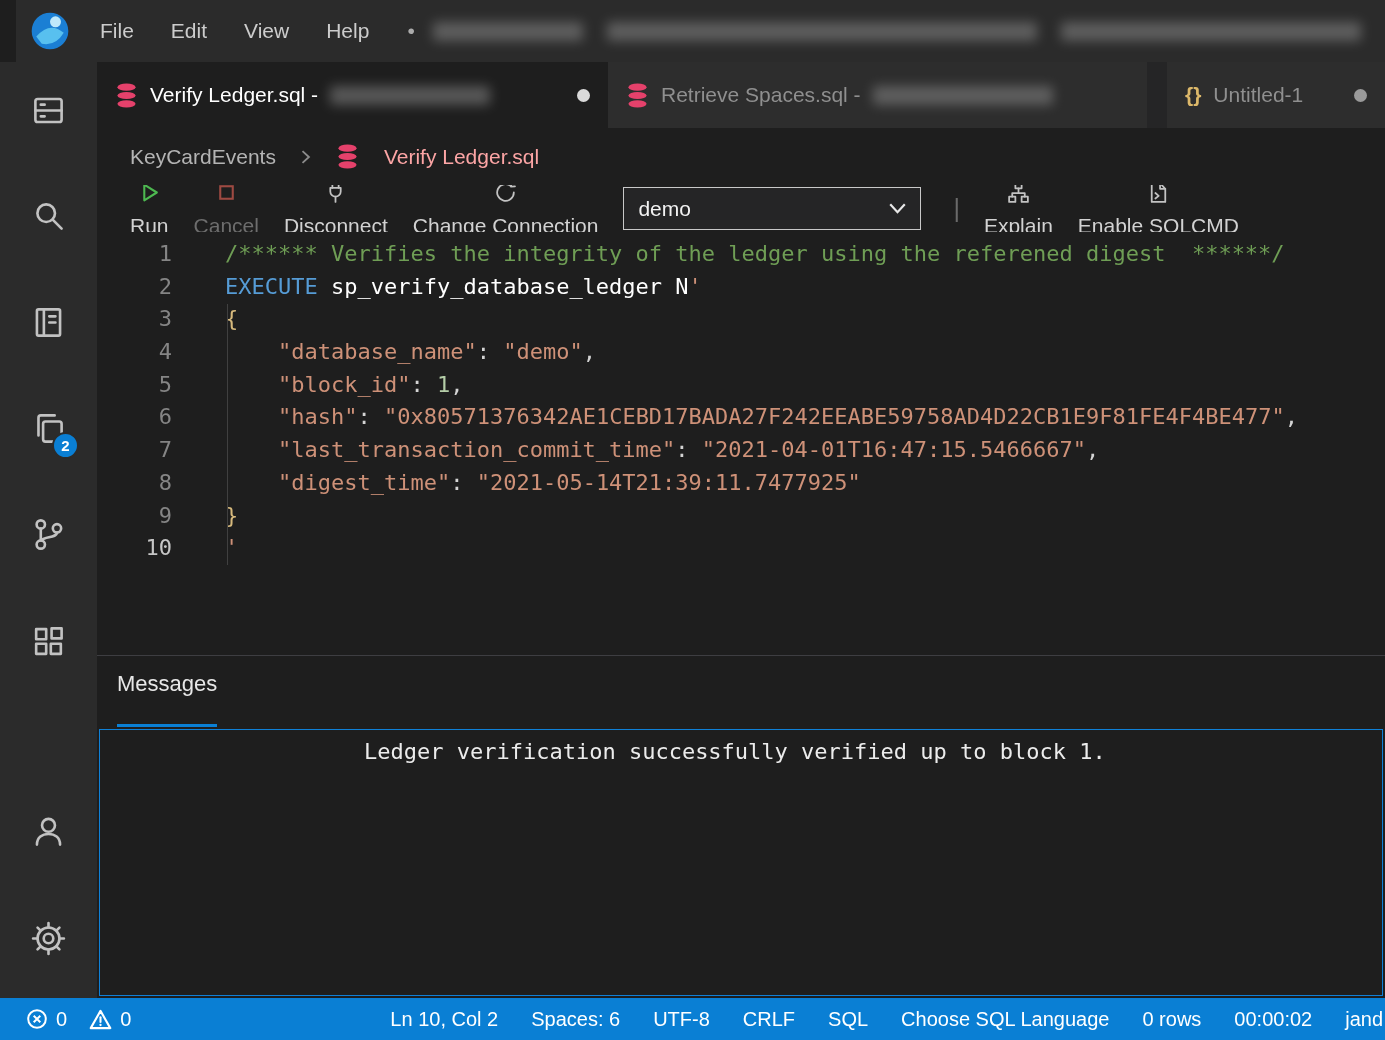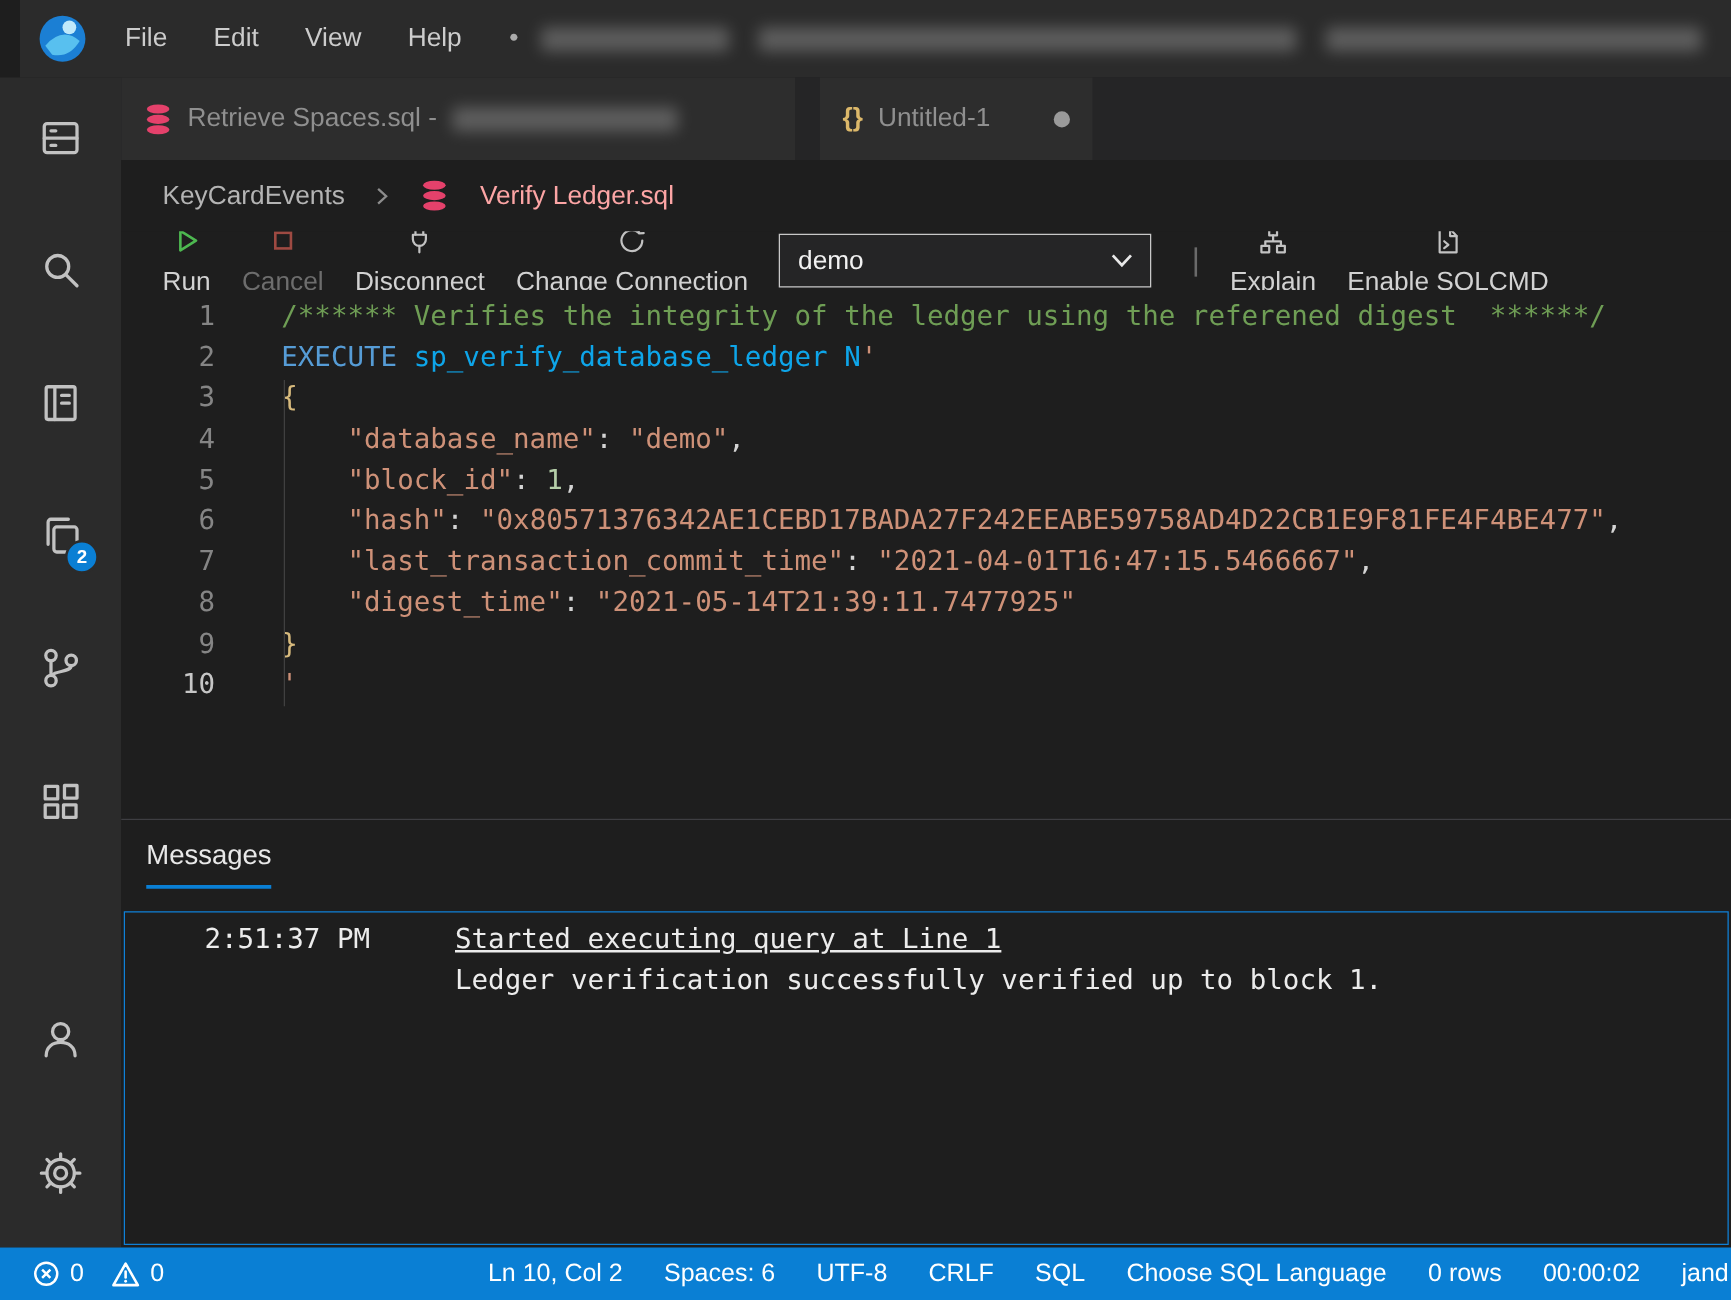--- a/index.html
+++ b/index.html
@@ -66,31 +66,31 @@
   
   .editor{height:423px;position:relative;font-family:"DejaVu Sans Mono",monospace;
     font-size:22px;line-height:32.7px;padding-top:6px;flex-shrink:0;overflow:hidden;
     background:#1e1e1e;}
   .code-line{display:flex;height:32.7px;}
   .gutter{width:75px;text-align:right;color:#858585;flex-shrink:0;}
   .code-line:last-child .gutter{color:#c6c6c6;}
   .code{margin-left:53px;white-space:pre;color:#d4d4d4;}
   .tok-cm{color:#6f9e55;}
   .tok-kw{color:#569cd6;}
-  .tok-pl{color:#0ea5e9;}
+  .tok-pl{color:#ffffff;}
   .tok-st{color:#ce9178;}
   .tok-nu{color:#b5cea8;}
   .tok-br{color:#d7ba7d;}
   .tok-pu{color:#d4d4d4;}
   .indent-guide{position:absolute;left:130px;top:72px;width:1px;height:261px;background:#404040;}
 
   
   .panel{flex:1;border-top:1px solid #3e3e42;position:relative;background:#1e1e1e;}
   .panel-header{height:73px;display:flex;align-items:flex-start;padding:15px 0 0 20px;}
-  .messages-tab{font-size:22px;color:#e8e8e8;padding-bottom:11px;
+  .messages-tab{font-size:22px;color:#e8e8e8;padding-bottom:27px;
     border-bottom:3px solid #0a7fd4;cursor:pointer;}
   .results{position:absolute;left:2px;width:1284px;top:73px;height:267px;
     border:1px solid #0f80d7;background:#1e1e1e;
     font-family:"DejaVu Sans Mono",monospace;font-size:22px;color:#ececec;
     padding-top:6px;overflow:hidden;}
   .msg-row{display:flex;line-height:32.6px;}
   .msg-time{width:196px;text-align:right;flex-shrink:0;white-space:pre;}
   .msg-text{margin-left:68px;white-space:pre;}
   .msg-text.u{text-decoration:underline;}
 
@@ -179,20 +179,30 @@
       <circle cx="12" cy="12" r="3.1"></circle>
       <circle cx="12" cy="12" r="7.1"></circle>
       <path d="M19.2 12 H22 M17.1 17.1 L19.1 19.1 M12 19.2 V22 M6.9 17.1 L4.9 19.1 M4.8 12 H2 M6.9 6.9 L4.9 4.9 M12 4.8 V2 M17.1 6.9 L19.1 4.9"></path>
     </svg>
   </div>
 </div>
 
 <div class="main">
 
   <div class="tabstrip">
+    <div class="tab tab1 active">
+      <svg viewBox="0 0 16 18" width="23" height="25">
+        <ellipse cx="8" cy="3" rx="6.5" ry="2.6" fill="#e5416b"></ellipse>
+        <ellipse cx="8" cy="9" rx="6.5" ry="2.6" fill="#e5416b"></ellipse>
+        <ellipse cx="8" cy="15" rx="6.5" ry="2.6" fill="#e5416b"></ellipse>
+      </svg>
+      <span class="tab-label">Verify Ledger.sql -</span>
+      <div class="blur-blob"></div>
+      <div class="mod-dot"></div>
+    </div>
     <div class="tab tab2 inactive">
       <svg viewBox="0 0 16 18" width="23" height="25">
         <ellipse cx="8" cy="3" rx="6.5" ry="2.6" fill="#e5416b"></ellipse>
         <ellipse cx="8" cy="9" rx="6.5" ry="2.6" fill="#e5416b"></ellipse>
         <ellipse cx="8" cy="15" rx="6.5" ry="2.6" fill="#e5416b"></ellipse>
       </svg>
       <span class="tab-label">Retrieve Spaces.sql -</span>
       <div class="blur-blob"></div>
     </div>
     <div class="tab tab3 inactive">
@@ -314,24 +324,20 @@
         </div>
       </div>
   </div>
 
   <div class="panel">
     <div class="panel-header">
       <span class="messages-tab">Messages</span>
     </div>
     <div class="results">
       <div>
-          <div class="msg-row">
-            <span class="msg-time">2:51:37 PM</span>
-            <span class="msg-text u">Started executing query at Line 1</span>
-          </div>
           <div class="msg-row">
             <span class="msg-time"></span>
             <span class="msg-text">Ledger verification successfully verified up to block 1.</span>
           </div>
         </div>
     </div>
   </div>
 </div>
 
 <div class="statusbar">

